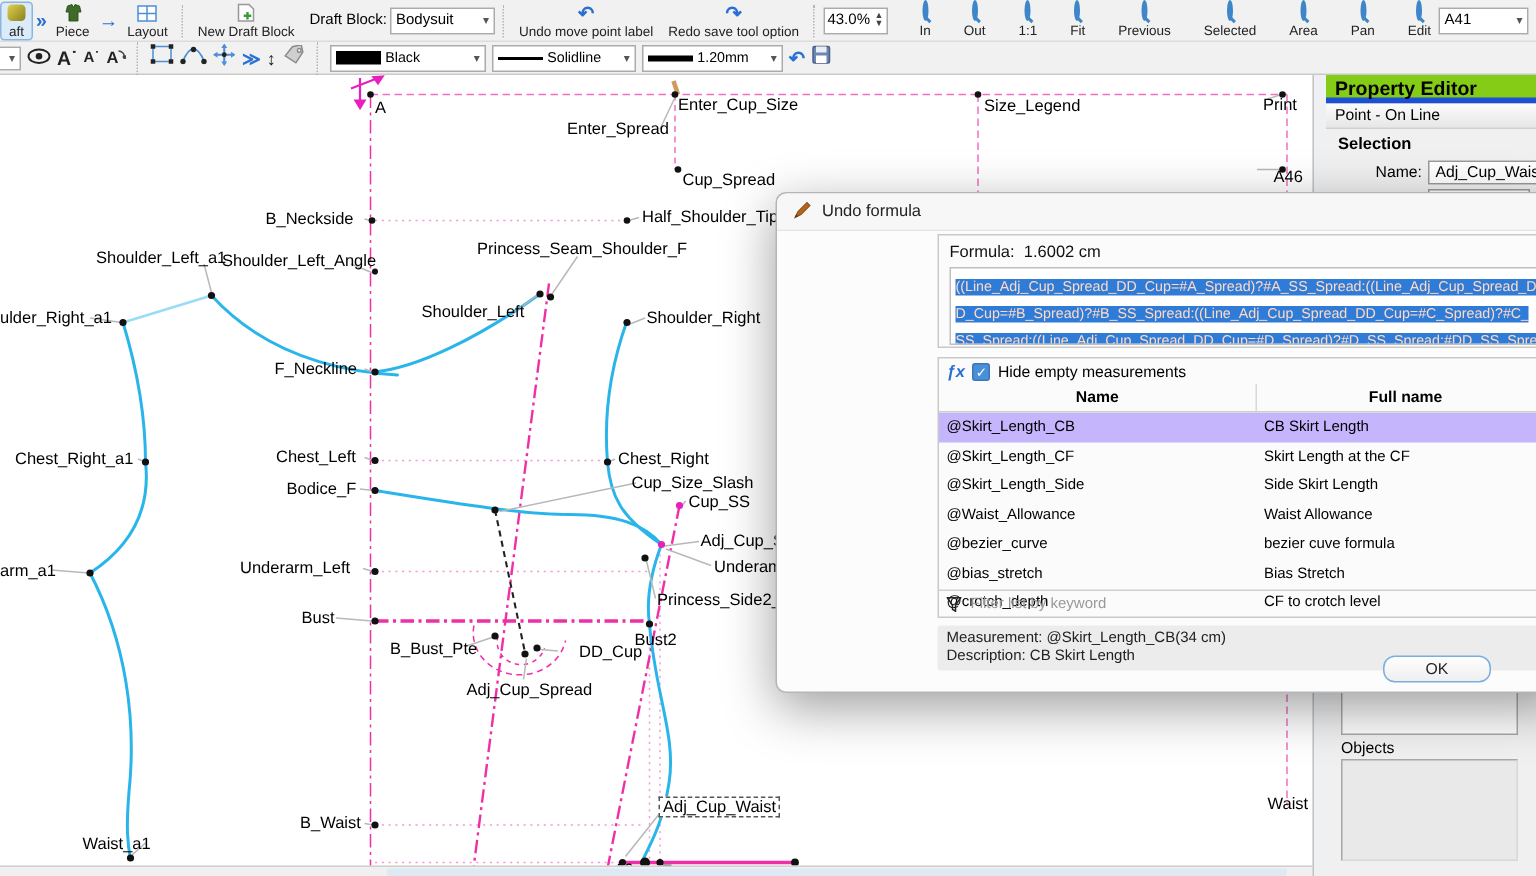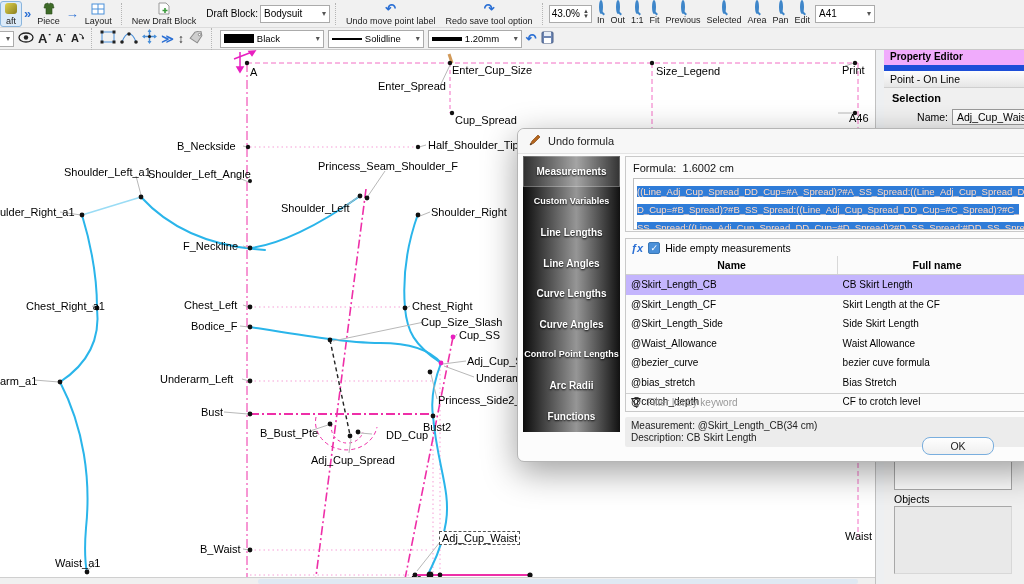--- a/index.html
+++ b/index.html
@@ -16,42 +16,42 @@
   .tbtn .ic{height:14px;display:flex;align-items:center;}
   .tbtn.active{background:#dcebf9;border:1px solid #8ab5dd;border-radius:3px;}
   .arrowic{color:#2a6fd4;font-weight:bold;font-size:13px;line-height:13px;}
   .combo{display:flex;align-items:center;background:#fff;border:1px solid #ababab;
          font-size:10px;padding:0 3px;height:16px;gap:3px;flex:none;}
   .combo .caret{font-size:8px;color:#555;margin-left:auto;}
   .spin{display:flex;align-items:center;background:#fff;border:1px solid #ababab;height:16px;
         font-size:10px;padding:0 2px;flex:none;}
   .spin .ud{display:flex;flex-direction:column;font-size:6px;line-height:5px;color:#444;margin-left:3px;}
   .zoomtool{display:flex;flex-direction:column;align-items:center;font-size:9px;color:#222;
-            padding:0 3px;line-height:10px;flex:none;}
+            padding:0 3px;line-height:10px;flex:none;margin-left:16px;}
   .lens{width:11px;height:11px;border:2px solid #3f86c9;border-radius:50%;position:relative;background:#e8f2fb;}
   .lens:after{content:"";position:absolute;width:5px;height:2px;background:#3f86c9;
               right:-4px;bottom:-2px;transform:rotate(45deg);}
   .swatch{width:30px;height:9px;background:#000;flex:none;}
   .linestyle{width:30px;height:2px;background:#000;flex:none;}
   .lineweight{width:30px;height:4px;background:#000;flex:none;}
   .glyphbtn{font-size:12px;line-height:14px;color:#222;flex:none;}
 
   
   .canvas{position:absolute;left:0;top:50px;width:875px;height:534px;background:#fff;z-index:1;}
   .pt-label{position:absolute;font-size:11px;color:#000;white-space:nowrap;line-height:12px;}
   .pt-label.boxed{border:1px dashed #555;padding:0 2px;background:#fff;}
   .canvas-hscroll{position:absolute;left:0;top:527px;width:875px;height:7px;background:#f0f0f0;
                   border-top:1px solid #cfcfcf;z-index:5;}
   .canvas-hscroll .thumb{position:absolute;left:258px;top:1px;width:600px;height:5px;background:#dfe9f3;border-radius:2px;}
   .splitter{position:absolute;left:875px;top:50px;width:9px;bottom:0;background:#eef0f2;
             border-left:1px solid #c2c2c2;border-right:1px solid #c2c2c2;z-index:2;}
 
   
   .panel{position:absolute;left:884px;top:50px;right:0;bottom:0;background:#f0f0f0;z-index:2;font-size:10.5px;}
-  .panel-title{background:#f0abfc;border-bottom:6px solid #1d4ed8;font-weight:bold;font-size:10px;padding:1px 6px;height:13px;}
+  .panel-title{background:#84cc16;border-bottom:4px solid #1d4ed8;font-weight:bold;font-size:13px;padding:1px 6px;height:13px;}
   .tool-header{background:linear-gradient(#fdfdfd,#e6e6e6);border-bottom:1px solid #cfcfcf;padding:2px 6px;}
   .sel-head{font-weight:bold;font-size:11px;padding:4px 8px 2px;}
   .frow{display:flex;align-items:center;margin:3px 4px 3px 0;}
   .frow .lab{width:64px;text-align:right;padding-right:4px;flex:none;}
   .frow .val{flex:1;background:#fff;border:1px solid #9a9a9a;padding:1px 4px;min-height:12px;}
   .objects-label{position:absolute;left:10px;top:443px;font-size:10.5px;}
   .objects-box{position:absolute;left:10px;right:12px;top:456px;height:66px;background:#e9e9e9;
                border:1px solid #a8a8a8;border-right-color:#d8d8d8;border-bottom-color:#d8d8d8;}
   .frag-box{position:absolute;left:10px;right:12px;top:398px;height:40px;background:#fdfdfd;border:1px solid #a8a8a8;}
 
@@ -397,21 +397,21 @@
         <div class="pt-label" style="left: 842px; top: 14px;">Print</div>
         <div class="pt-label" style="left: 849px; top: 62px;">A46</div>
         <div class="pt-label" style="left: 177px; top: 90px;">B_Neckside</div>
         <div class="pt-label" style="left: 64px; top: 116px;">Shoulder_Left_a1</div>
         <div class="pt-label" style="left: 148px; top: 118px;">Shoulder_Left_Angle</div>
         <div class="pt-label" style="left: 0px; top: 156px;">ulder_Right_a1</div>
         <div class="pt-label" style="left: 318px; top: 110px;">Princess_Seam_Shoulder_F</div>
         <div class="pt-label" style="left: 281px; top: 152px;">Shoulder_Left</div>
         <div class="pt-label" style="left: 431px; top: 156px;">Shoulder_Right</div>
         <div class="pt-label" style="left: 183px; top: 190px;">F_Neckline</div>
-        <div class="pt-label" style="left: 10px; top: 250px; margin-left: 16px;">Chest_Right_a1</div>
+        <div class="pt-label" style="left: 10px; top: 250px;">Chest_Right_a1</div>
         <div class="pt-label" style="left: 184px; top: 249px;">Chest_Left</div>
         <div class="pt-label" style="left: 191px; top: 270px;">Bodice_F</div>
         <div class="pt-label" style="left: 412px; top: 250px;">Chest_Right</div>
         <div class="pt-label" style="left: 421px; top: 266px;">Cup_Size_Slash</div>
         <div class="pt-label" style="left: 459px; top: 279px;">Cup_SS</div>
         <div class="pt-label" style="left: 467px; top: 305px;">Adj_Cup_S</div>
         <div class="pt-label" style="left: 476px; top: 322px;">Underam</div>
         <div class="pt-label" style="left: 0px; top: 325px;">arm_a1</div>
         <div class="pt-label" style="left: 160px; top: 323px;">Underarm_Left</div>
         <div class="pt-label" style="left: 438px; top: 344px;">Princess_Side2_C</div>
@@ -457,31 +457,20 @@
   </div>
 
   <div class="dialog">
     <div class="dlg-title">
       <span><svg width="12" height="12">
             <path d="M1,11 L3,7 L9,1 L11,3 L5,9 Z" fill="#b5651d" stroke="#8a4a12" stroke-width="0.7"></path>
             <path d="M1,11 L3,10.2 L1.8,9 Z" fill="#333"></path>
           </svg></span>
       <span>Undo formula</span>
     </div>
-    <div class="dlg-side" id="dlg-sidebar">
-        <div class="side-item sel">Measurements</div>
-        <div class="side-item" style="font-size: 9px;">Custom Variables</div>
-        <div class="side-item">Line Lengths</div>
-        <div class="side-item">Line Angles</div>
-        <div class="side-item">Curve Lengths</div>
-        <div class="side-item">Curve Angles</div>
-        <div class="side-item" style="font-size: 9px;">Control Point Lengths</div>
-        <div class="side-item">Arc Radii</div>
-        <div class="side-item">Functions</div>
-      </div>
     <div class="dlg-content">
       <div class="grp formula-grp">
         <div class="formula-line">
           <span>Formula:</span>&nbsp;
           <span>1.6002 cm</span>
         </div>
         <div class="formula-box">
           <span>((Line_Adj_Cup_Spread_DD_Cup=#A_Spread)?#A_SS_Spread:((Line_Adj_Cup_Spread_DD_Cup=#B_Spread)?#B_SS_Spread:((Line_Adj_Cup_Spread_DD_Cup=#C_Spread)?#C_SS_Spread:((Line_Adj_Cup_Spread_DD_Cup=#D_Spread)?#D_SS_Spread:#DD_SS_Spread))))</span>
         </div>
       </div>

